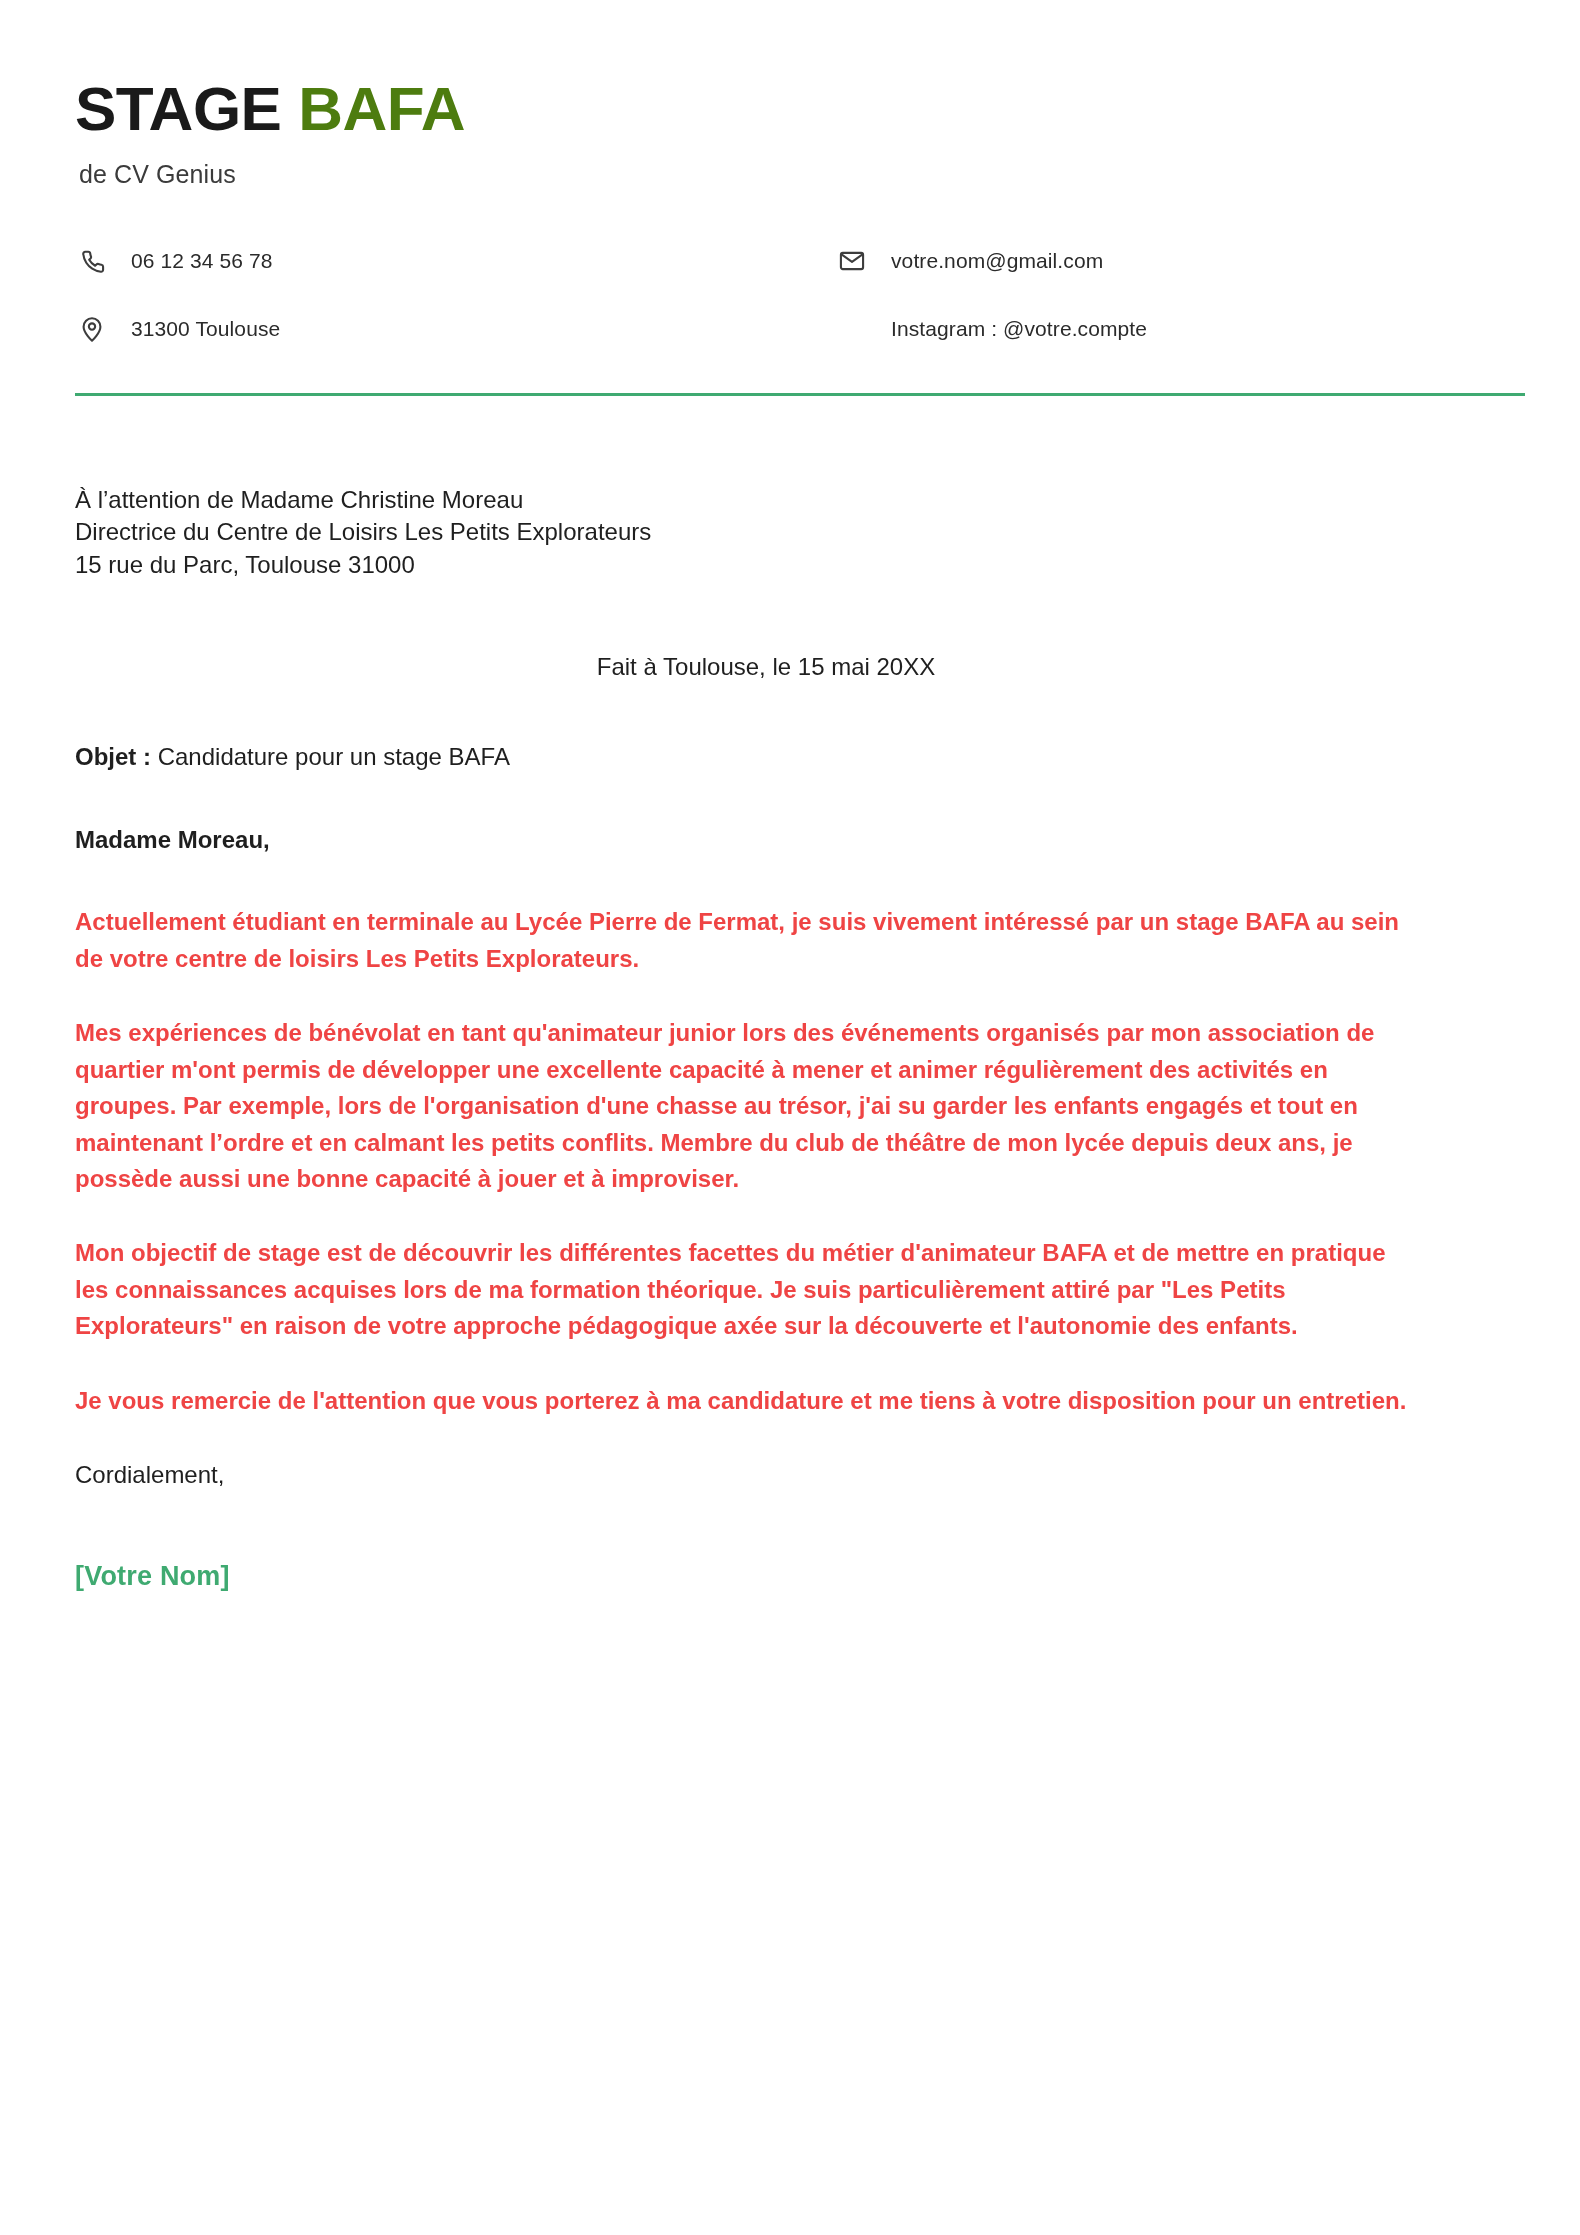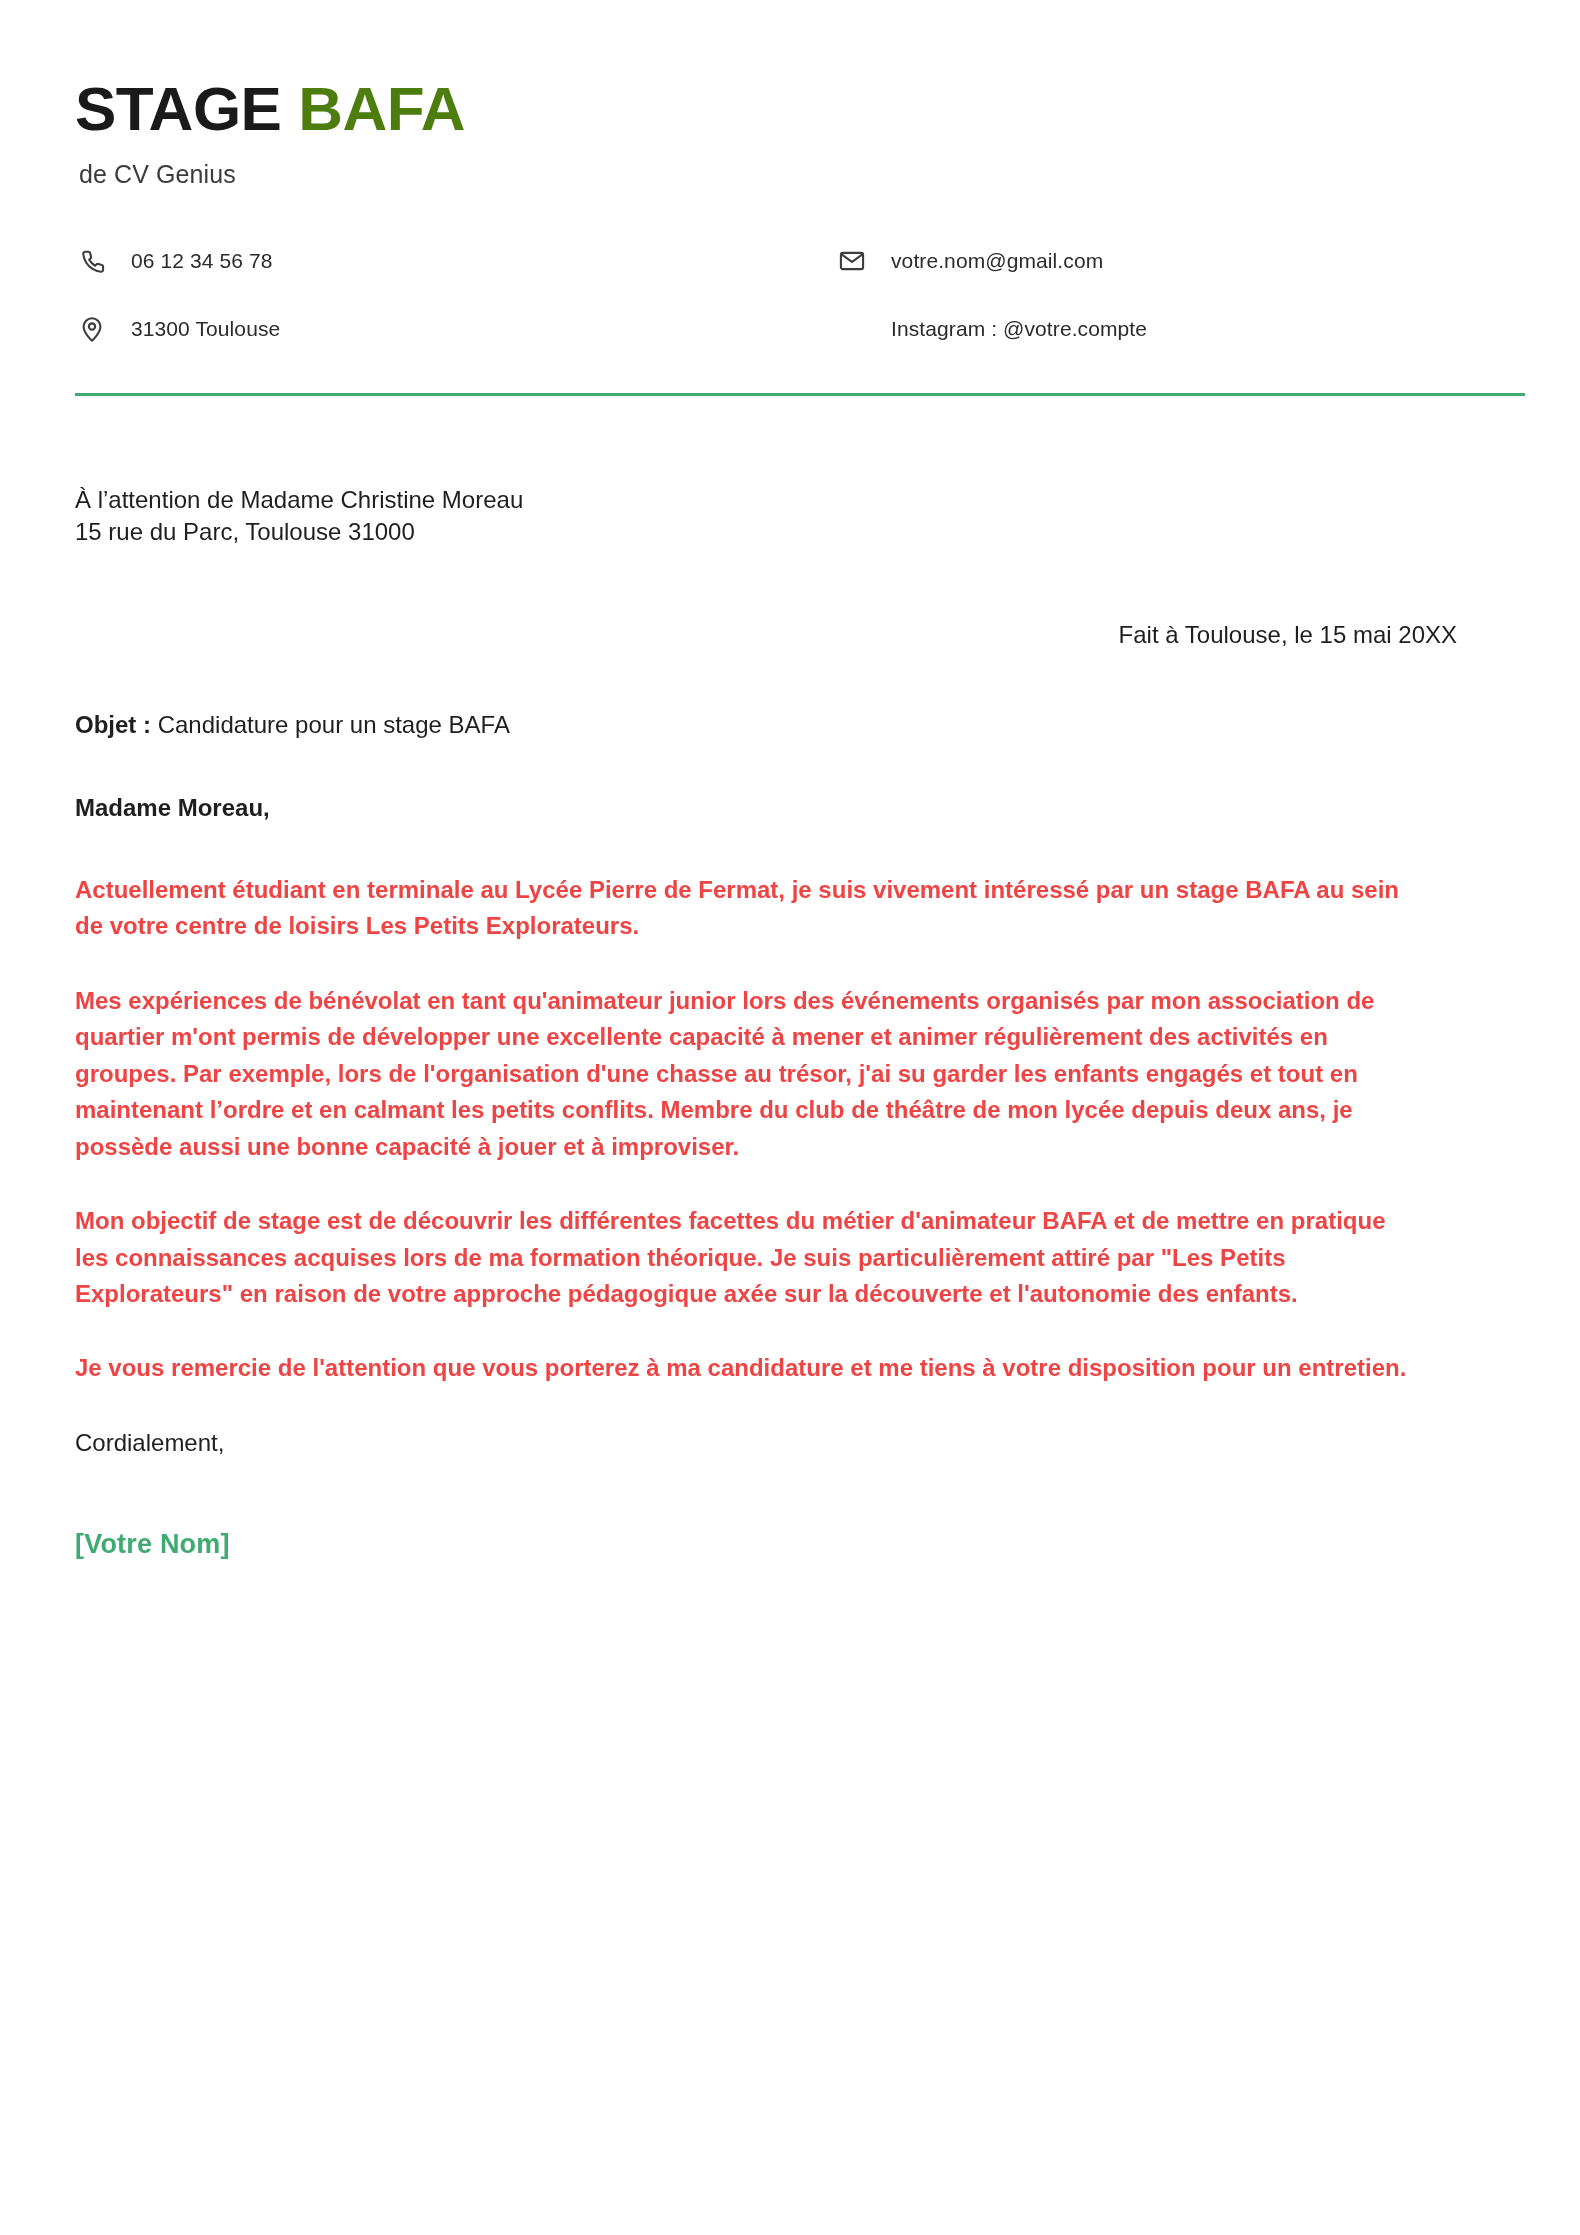--- a/index.html
+++ b/index.html
@@ -88,21 +88,21 @@
     margin-top: 88px;
     font-size: 24px;
     line-height: 1.35;
     color: #1f1f1f;
   }
   .recipient div { white-space: nowrap; }
 
   
   .date-line {
     margin-top: 72px;
-    text-align: right;
+    text-align: center;
     padding-right: 48px;
     font-size: 24px;
     color: #1f1f1f;
   }
 
   
   .subject {
     margin-top: 62px;
     font-size: 24px;
     color: #1f1f1f;
@@ -191,20 +191,21 @@
       <span class="c-icon blank"></span>
       <span class="c-text">Instagram : @votre.compte</span>
     </div>
 
   </div>
 
   <div class="divider"></div>
 
   <div class="recipient">
     <div>À l’attention de Madame Christine Moreau</div>
+    <div>Directrice du Centre de Loisirs Les Petits Explorateurs</div>
     <div>15 rue du Parc, Toulouse 31000</div>
   </div>
 
   <div class="date-line">Fait à Toulouse, le 15 mai 20XX</div>
 
   <div class="subject"><span class="lbl">Objet :</span><span> Candidature pour un stage BAFA</span></div>
 
   <div class="salutation">Madame Moreau,</div>
 
   <div class="body-copy">

